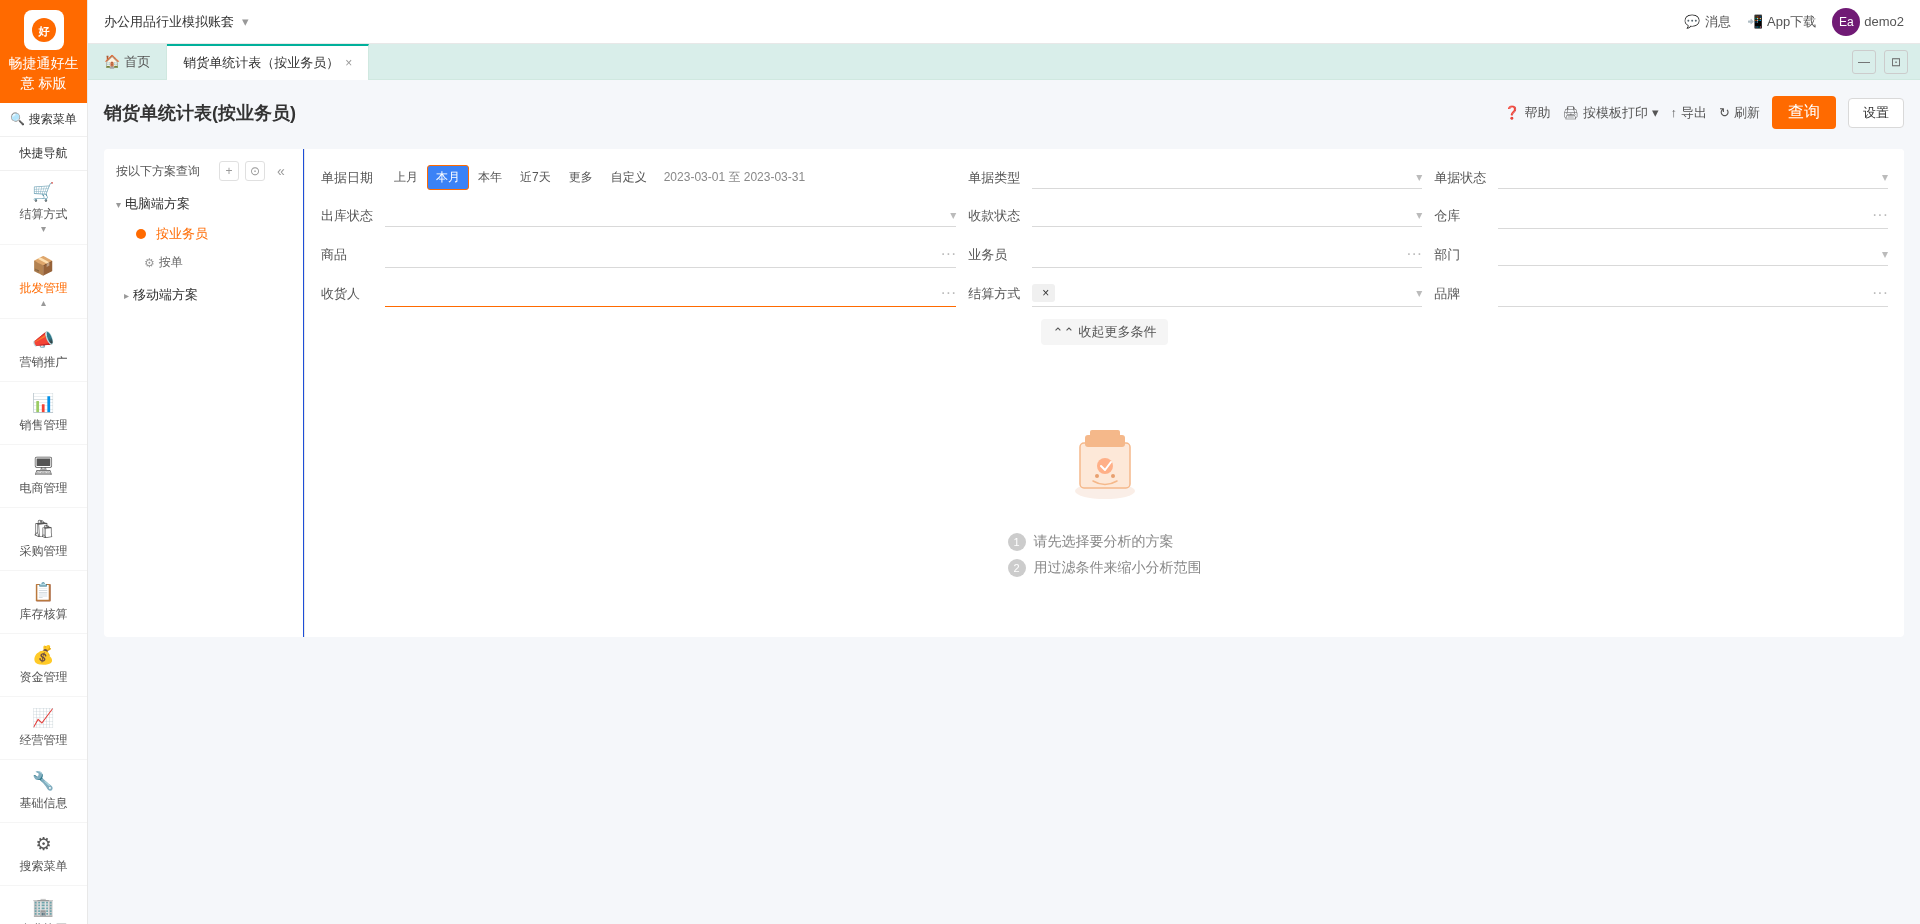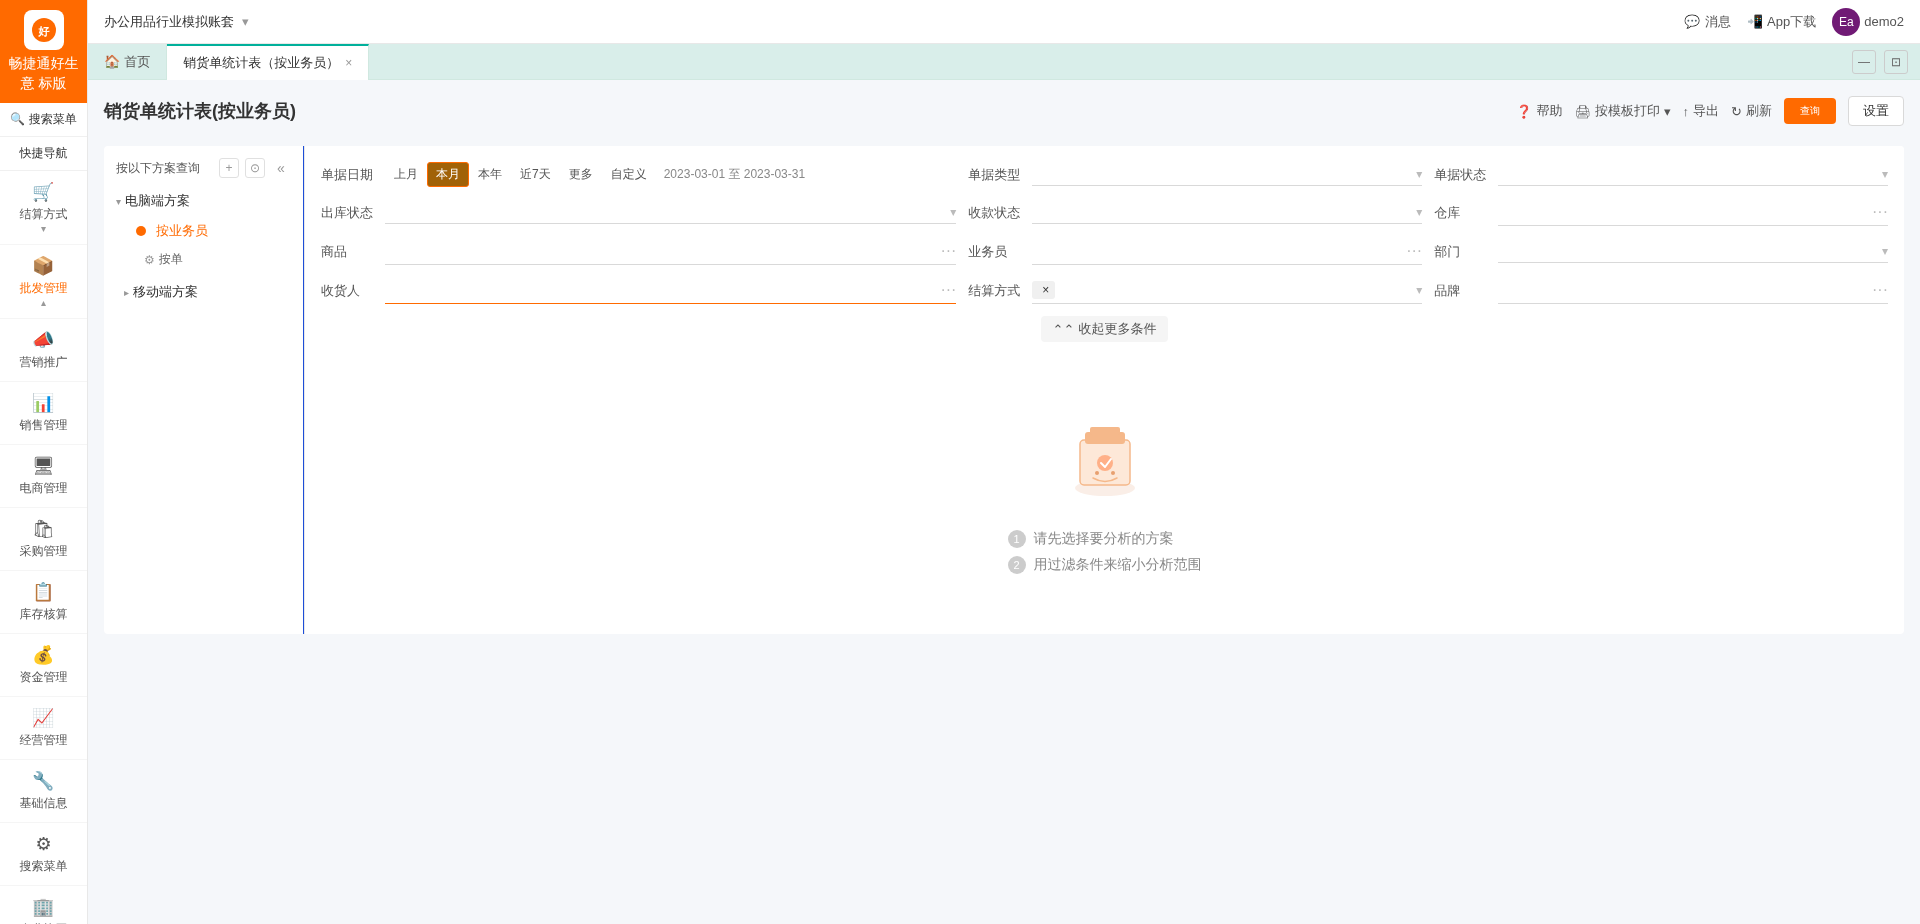--- a/index.html
+++ b/index.html
@@ -37,37 +37,37 @@
     .tabs-action-btn { width: 24px; height: 24px; display: flex; align-items: center; justify-content: center; cursor: pointer; color: #666; border: 1px solid #ccc; border-radius: 3px; font-size: 12px; }
 
     
     .content { flex: 1; overflow-y: auto; background: #f5f7fa; padding: 16px; }
 
     
     .page-header { display: flex; align-items: center; justify-content: space-between; margin-bottom: 12px; }
     .page-title { font-size: 18px; font-weight: 600; color: #333; }
     .page-actions { display: flex; align-items: center; gap: 12px; }
     .page-action-btn { display: flex; align-items: center; gap: 4px; font-size: 13px; color: #555; cursor: pointer; }
-    .btn-primary { background: #ff6a00; color: #fff; border: none; border-radius: 4px; padding: 6px 16px; font-size: 10px; cursor: pointer; }
+    .btn-primary { background: #ff6a00; color: #fff; border: none; border-radius: 4px; padding: 6px 16px; font-size: 16px; cursor: pointer; }
     .btn-default { background: #fff; color: #333; border: 1px solid #d9d9d9; border-radius: 4px; padding: 5px 14px; font-size: 13px; cursor: pointer; }
 
     
     .filter-row { display: flex; align-items: center; margin-bottom: 12px; gap: 12px; }
     .filter-item { display: flex; align-items: center; flex: 1; min-width: 0; }
     .filter-label { font-size: 13px; color: #555; white-space: nowrap; margin-right: 8px; min-width: 56px; }
     .filter-input { flex: 1; border: none; border-bottom: 1px solid #d9d9d9; padding: 4px 0; font-size: 13px; color: #333; outline: none; display: flex; align-items: center; justify-content: space-between; cursor: pointer; position: relative; }
     .filter-input.active-border { border-bottom-color: #ff6a00; }
     .filter-input .dots { color: #bbb; font-size: 16px; cursor: pointer; }
     .filter-input .chevron { color: #bbb; font-size: 12px; }
     .filter-tag { display: inline-flex; align-items: center; background: #f0f0f0; border-radius: 3px; padding: 2px 6px; font-size: 12px; color: #333; gap: 4px; }
 
     
     .date-filter { display: flex; align-items: center; gap: 0; }
     .date-btn { padding: 3px 8px; font-size: 12px; cursor: pointer; color: #555; border: 1px solid transparent; }
-    .date-btn.active { background: #a16207; color: #fff; border-radius: 3px; border-color: #ff6a00; }
+    .date-btn.active { background: #3b82f6; color: #fff; border-radius: 3px; border-color: #ff6a00; }
     .date-range { font-size: 12px; color: #888; margin-left: 8px; }
 
     
     .collapse-row { display: flex; justify-content: center; margin-top: 4px; }
     .collapse-btn { display: flex; align-items: center; gap: 4px; font-size: 13px; color: #555; cursor: pointer; padding: 4px 12px; background: #f5f5f5; border-radius: 4px; }
 
     
     .scheme-panel { width: 200px; border-right: 1px solid #1d4ed8; padding: 12px 0; flex-shrink: 0; }
     .scheme-header { display: flex; align-items: center; justify-content: space-between; padding: 0 12px 8px; }
     .scheme-header-actions { display: flex; gap: 6px; align-items: center; }

